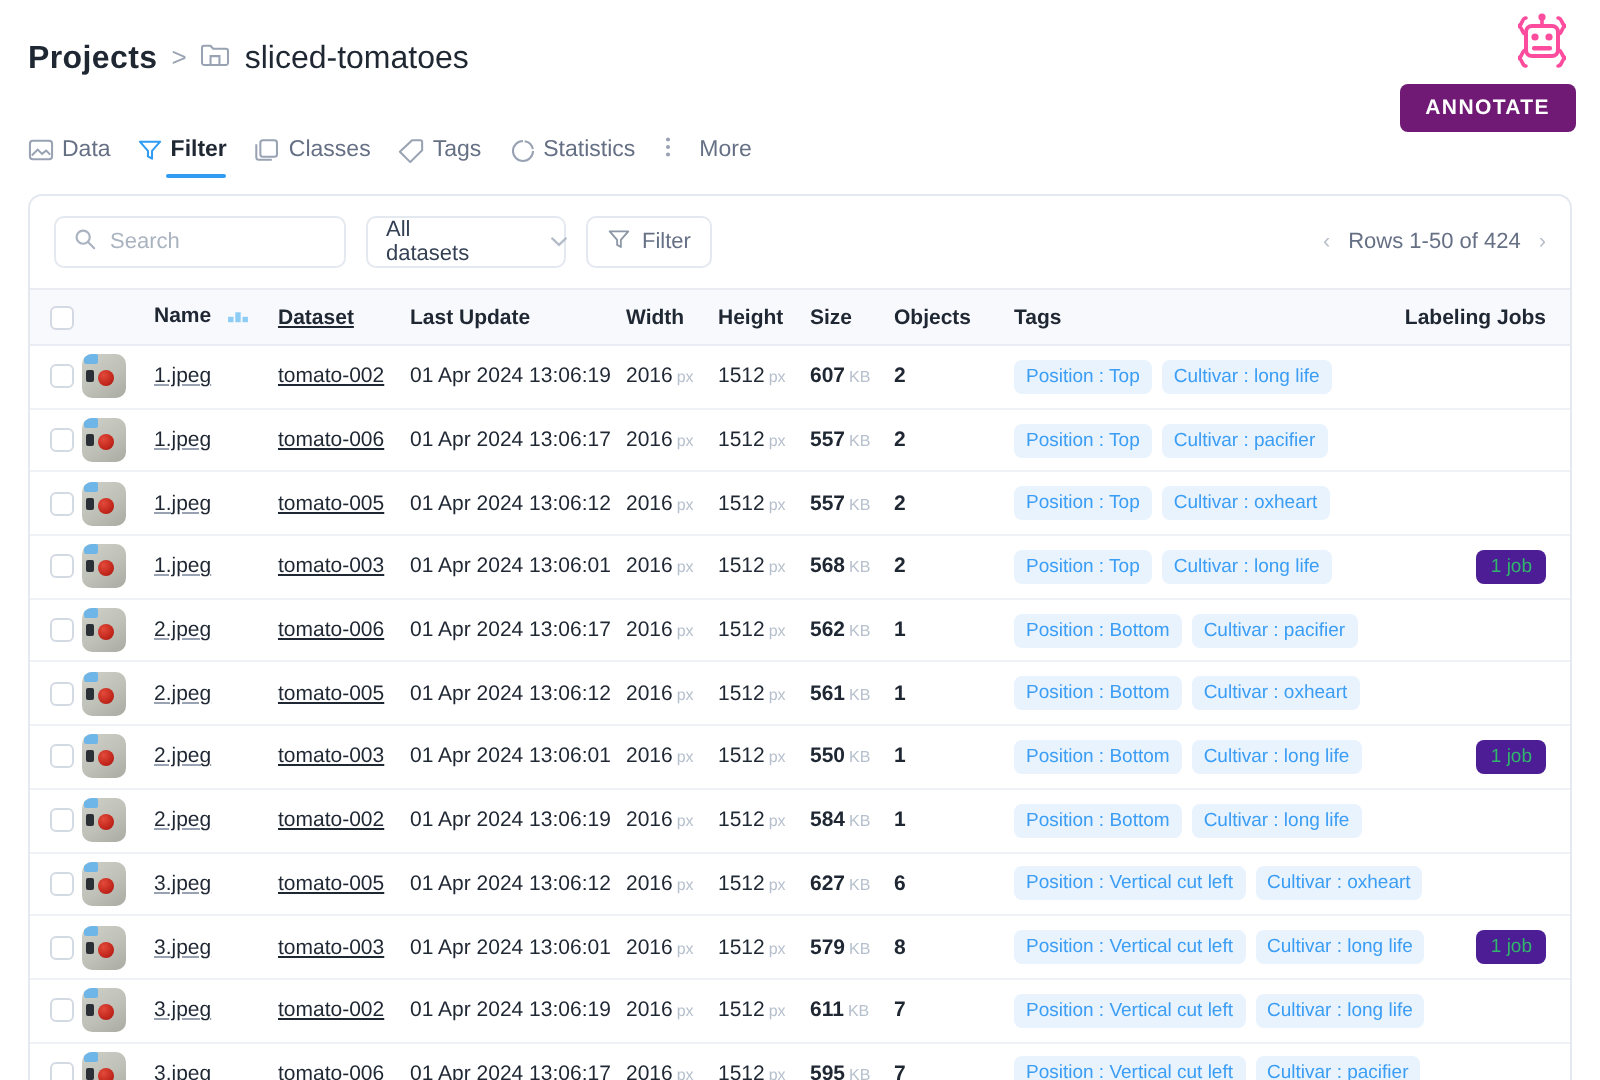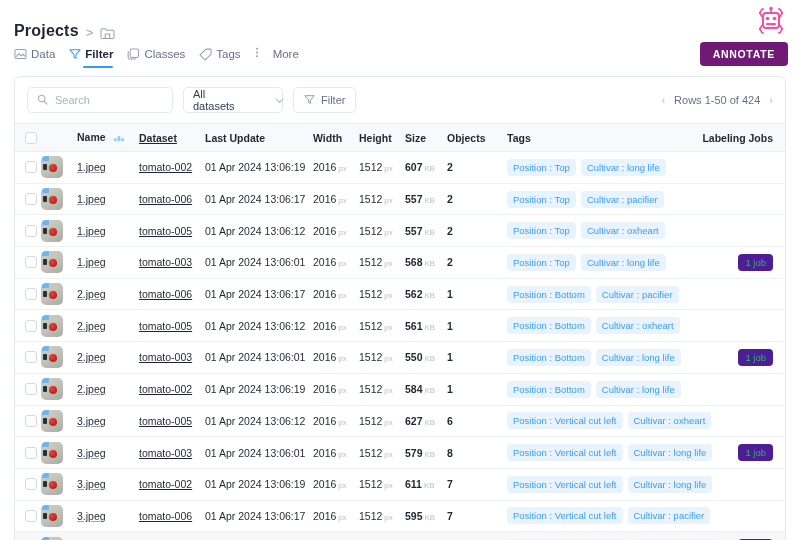--- a/index.html
+++ b/index.html
@@ -6,23 +6,24 @@
   html, body {
     width: 800px; height: 540px;
     background: #ffffff;
     font-family: "Liberation Sans", sans-serif;
     color: #1f2733;
     overflow: hidden;
   }
 
   
   .breadcrumb {
-    display: flex; align-items: flex-end;
+    display: flex; align-items: flex-start;
     height: 40px; padding: 0 14px;
     gap: 7px;
+    margin-top: 21px;
   }
   .bc-projects { font-size: 16px; font-weight: bold; color: #1f2733; letter-spacing: .2px; }
   .bc-sep { font-size: 13px; color: #9aa4b2; }
   .bc-folder { display: inline-flex; align-items: center; }
   .bc-name { font-size: 16px; color: #1f2733; }
 
   
   .logo {
     position: absolute; top: 4px; right: 12px;
     display: flex; align-items: center;
@@ -181,20 +182,21 @@
 
 <div class="breadcrumb">
   <span class="bc-projects">Projects</span>
   <span class="bc-sep">&gt;</span>
   <span class="bc-folder">
     <svg width="15" height="13" viewBox="0 0 16 14">
         <path d="M1 3.2A1.2 1.2 0 0 1 2.2 2h3.4l1.4 1.6h6.8A1.2 1.2 0 0 1 15 4.8v6.4a1.2 1.2 0 0 1-1.2 1.2H2.2A1.2 1.2 0 0 1 1 11.2z" fill="none" stroke="#98a2b3" stroke-width="1.1"></path>
         <path d="M5.6 12.4V7.6h4.8v4.8" fill="none" stroke="#98a2b3" stroke-width="1.1"></path>
       </svg>
   </span>
+  <span class="bc-name">sliced-tomatoes</span>
 </div>
 
 <div class="logo">
   <svg width="34" height="34" viewBox="0 0 34 34">
     <g stroke="#fc4c9e" stroke-width="1.8" fill="none" stroke-linecap="round">
       <path d="M9 5 C6.5 5 7.5 9 5 9 C7.5 9 6.5 13 9 13"></path>
       <path d="M25 5 C27.5 5 26.5 9 29 9 C26.5 9 27.5 13 25 13"></path>
       <path d="M9 21 C6.5 21 7.5 25 5 25 C7.5 25 6.5 29 9 29"></path>
       <path d="M25 21 C27.5 21 26.5 25 29 25 C26.5 25 27.5 29 25 29"></path>
       <path d="M17 5.5 V8"></path>
@@ -235,20 +237,29 @@
     <span>Classes</span>
   </div>
   <div class="navitem">
     <span>
         <svg width="13" height="13" viewBox="0 0 14 14">
           <path d="M7.6 1.2H12a1 1 0 0 1 1 1v4.4L6.6 13 1 7.4z" fill="none" stroke="#98a2b3" stroke-width="1.1" stroke-linejoin="round"></path>
         </svg>
       </span>
     <span>Tags</span>
   </div>
+  <div class="navitem">
+    <span>
+        <svg width="13" height="13" viewBox="0 0 14 14">
+          <path d="M7 1.6A5.4 5.4 0 1 0 12.4 7" fill="none" stroke="#98a2b3" stroke-width="1.1"></path>
+          <path d="M7.9 1.7A5.4 5.4 0 0 1 12.3 6" fill="none" stroke="#98a2b3" stroke-width="1.1"></path>
+        </svg>
+      </span>
+    <span>Statistics</span>
+  </div>
   <span class="dots-sep">
     <svg width="4" height="13" viewBox="0 0 4 14">
         <circle cx="2" cy="3" r="1.1" fill="#98a2b3"></circle>
         <circle cx="2" cy="7" r="1.1" fill="#98a2b3"></circle>
         <circle cx="2" cy="11" r="1.1" fill="#98a2b3"></circle>
       </svg>
   </span>
   <div class="navitem">
     <span>More</span>
   </div>

